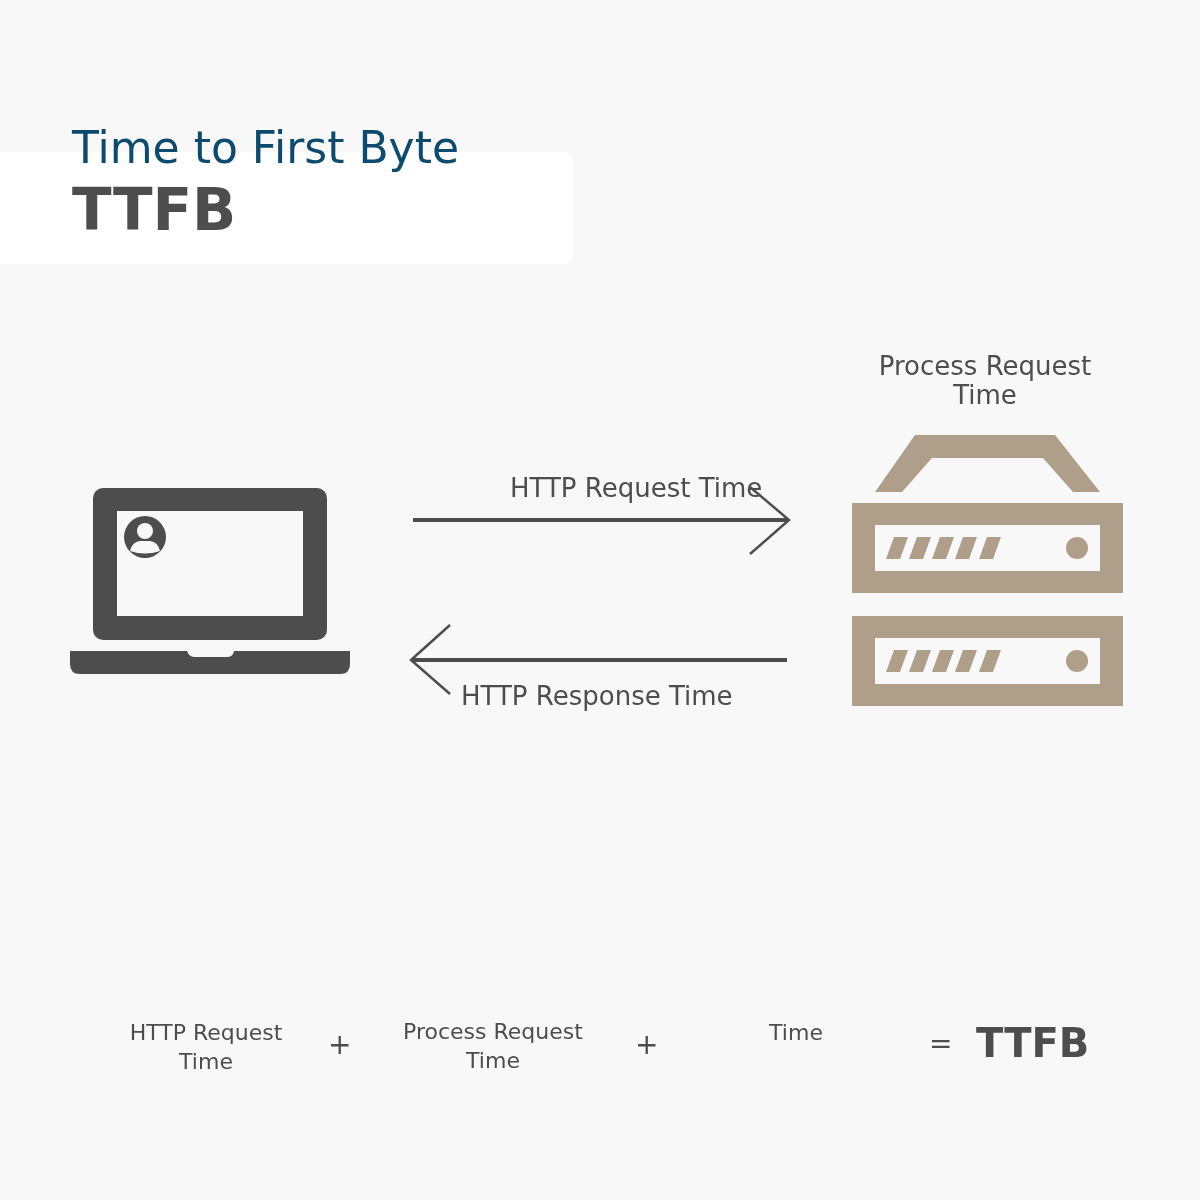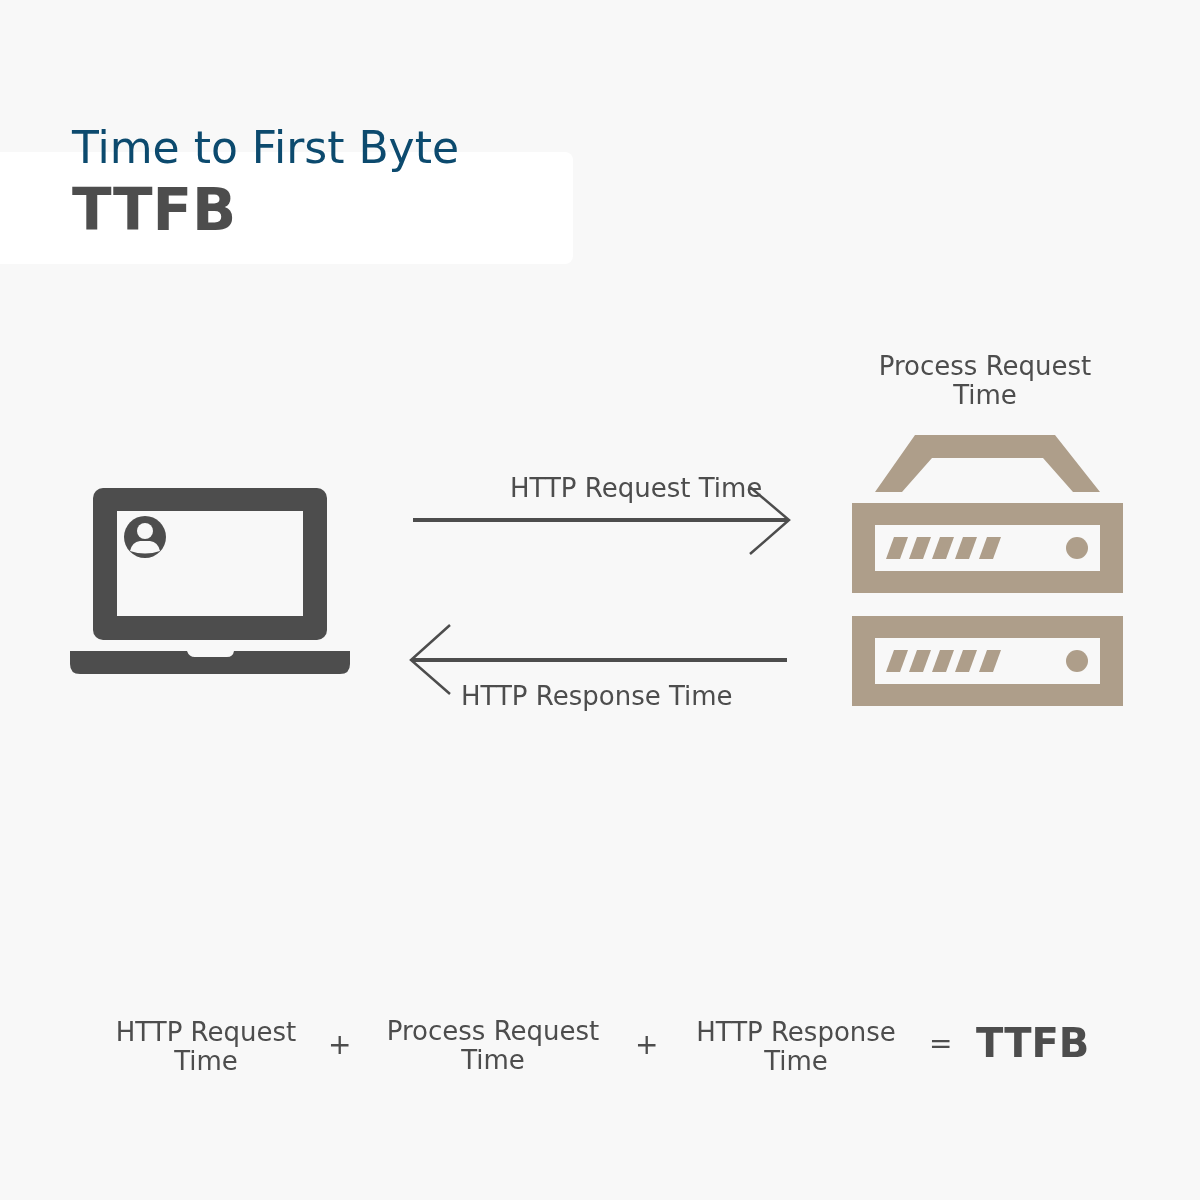--- a/index.html
+++ b/index.html
@@ -2,21 +2,21 @@
 <html><head>
 <meta charset="utf-8">
 <style>
   html, body { margin:0; padding:0; }
   body { width:1200px; height:1200px; background:#f8f8f8; position:relative; overflow:hidden; font-family:"DejaVu Sans", sans-serif; color:#4d4d4d; }
   .title-card { position:absolute; left:0; top:152px; width:573px; height:112px; background:#ffffff; border-radius:0 8px 8px 0; }
   .subtitle { position:absolute; left:72px; top:122px; font-size:44px; color:#0c4a6e; white-space:nowrap; }
   .acronym { position:absolute; left:72px; top:176px; font-size:58px; font-weight:bold; color:#4d4d4d; white-space:nowrap; }
   .lbl { position:absolute; font-size:26px; color:#4d4d4d; white-space:nowrap; text-align:center; line-height:29px; }
   svg { position:absolute; left:0; top:0; }
-  .eq-term { position:absolute; font-size:26px; line-height:29px; color:#4d4d4d; text-align:center; white-space:nowrap; }
+  .eq-term { position:absolute; font-size:22px; line-height:29px; color:#4d4d4d; text-align:center; white-space:nowrap; }
   .eq-op { position:absolute; font-size:28px; color:#4d4d4d; }
   .eq-result { position:absolute; font-size:40px; font-weight:bold; color:#4d4d4d; }
 </style>
 </head>
 <body>
 
 <div class="title-card"></div>
 <div class="subtitle">Time to First Byte</div>
 <div class="acronym">TTFB</div>
 
@@ -77,17 +77,16 @@
   <div>HTTP Request</div>
   <div>Time</div>
 </div>
 <div class="eq-op" style="left:328px; top:1028px;">+</div>
 <div class="eq-term" style="left:383px; top:1017px; width:220px;">
   <div>Process Request</div>
   <div>Time</div>
 </div>
 <div class="eq-op" style="left:635px; top:1028px;">+</div>
 <div class="eq-term" style="left:690px; top:1018px; width:212px;">
-  <div>HTTP Response</div>
   <div>Time</div>
 </div>
 <div class="eq-op" style="left:929px; top:1027px;">=</div>
 <div class="eq-result" style="left:976px; top:1020px;">TTFB</div>
 
 </body></html>

